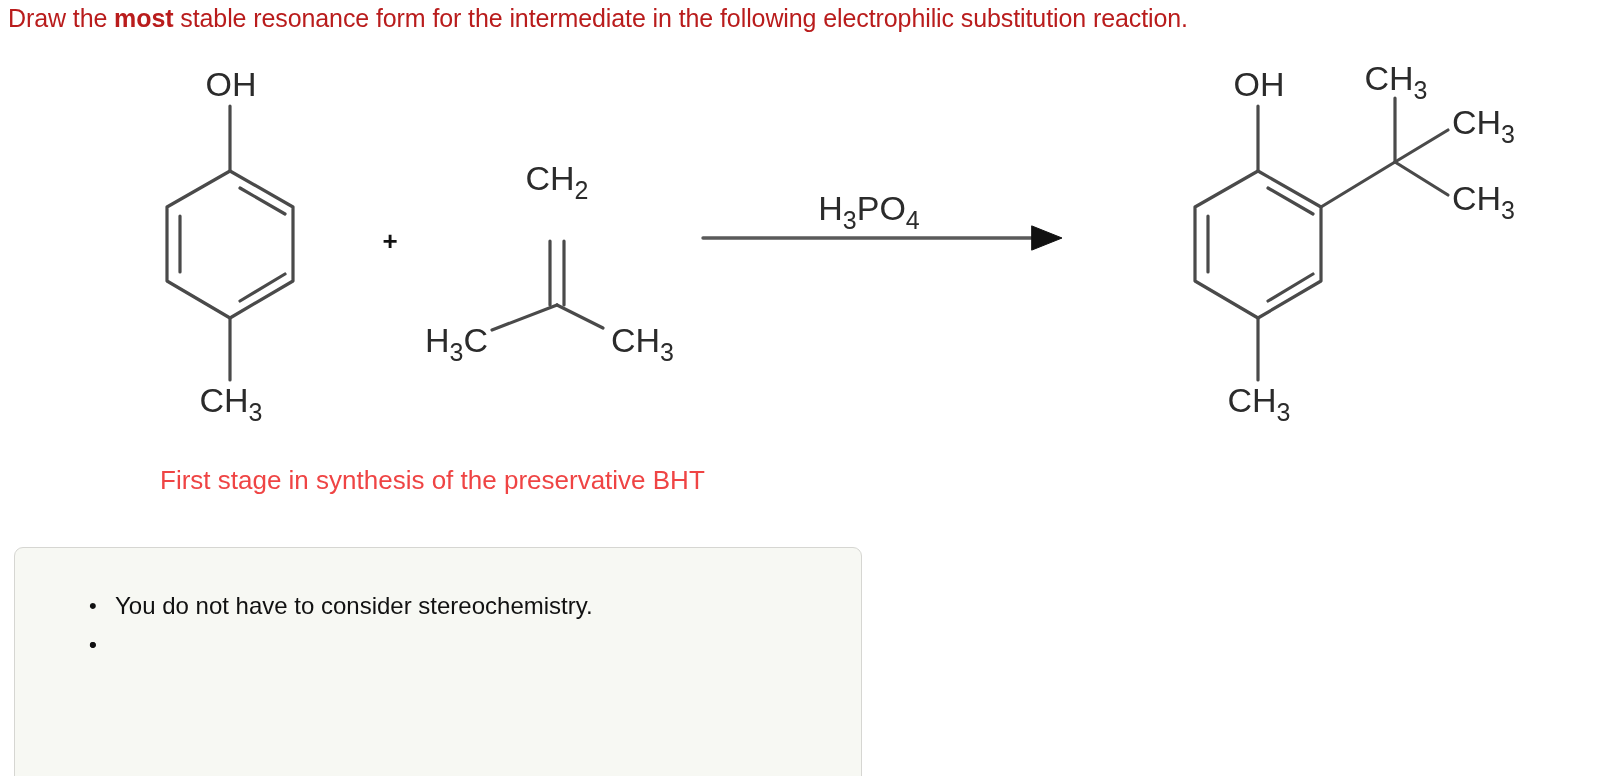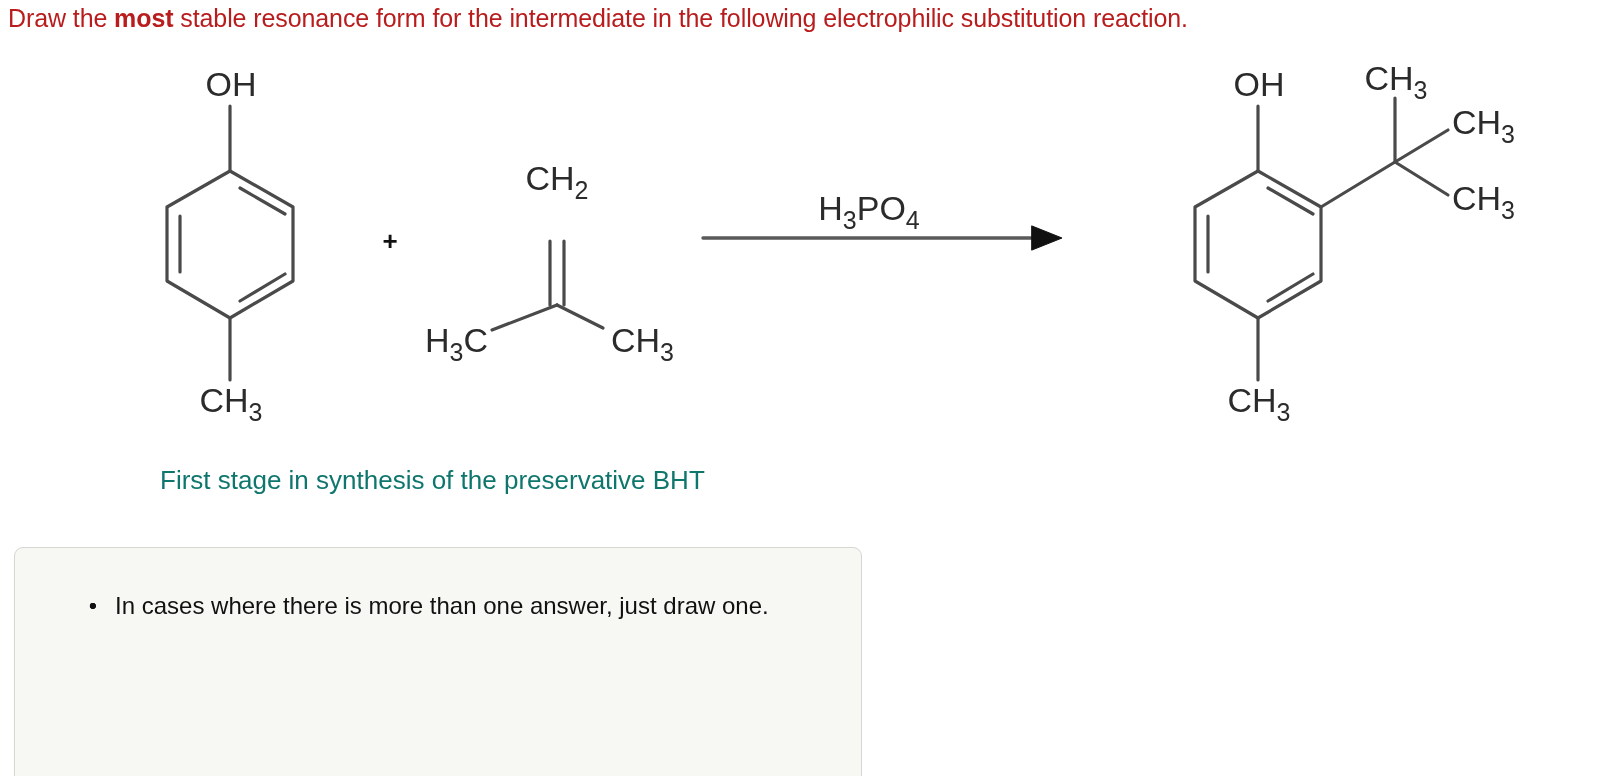--- a/index.html
+++ b/index.html
@@ -46,21 +46,21 @@
     display: block;
   }
 
   
   #scheme-caption {
     position: absolute;
     left: 160px;
     top: 463px;
     font-size: 26px;
     line-height: 34px;
-    color: #0f766e;
+    color: #ef4444;
     white-space: nowrap;
   }
 
   
   #notes-box {
     position: absolute;
     left: 14px;
     top: 547px;
     width: 848px;
     height: 240px;
@@ -206,22 +206,22 @@
     </g>
   </svg>
 </div>
 
 <div id="scheme-caption">First stage in synthesis of the preservative BHT</div>
 
 <div id="notes-box">
   <ul id="notes-list">
     <li>
       <span class="bullet">•</span>
+      <span>You do not have to consider stereochemistry.</span>
     </li>
     <li>
       <span class="bullet">•</span>
     </li>
     <li>
       <span class="bullet">•</span>
-      <span>In cases where there is more than one answer, just draw one.</span>
     </li>
   </ul>
 </div>
 
 </body></html>

